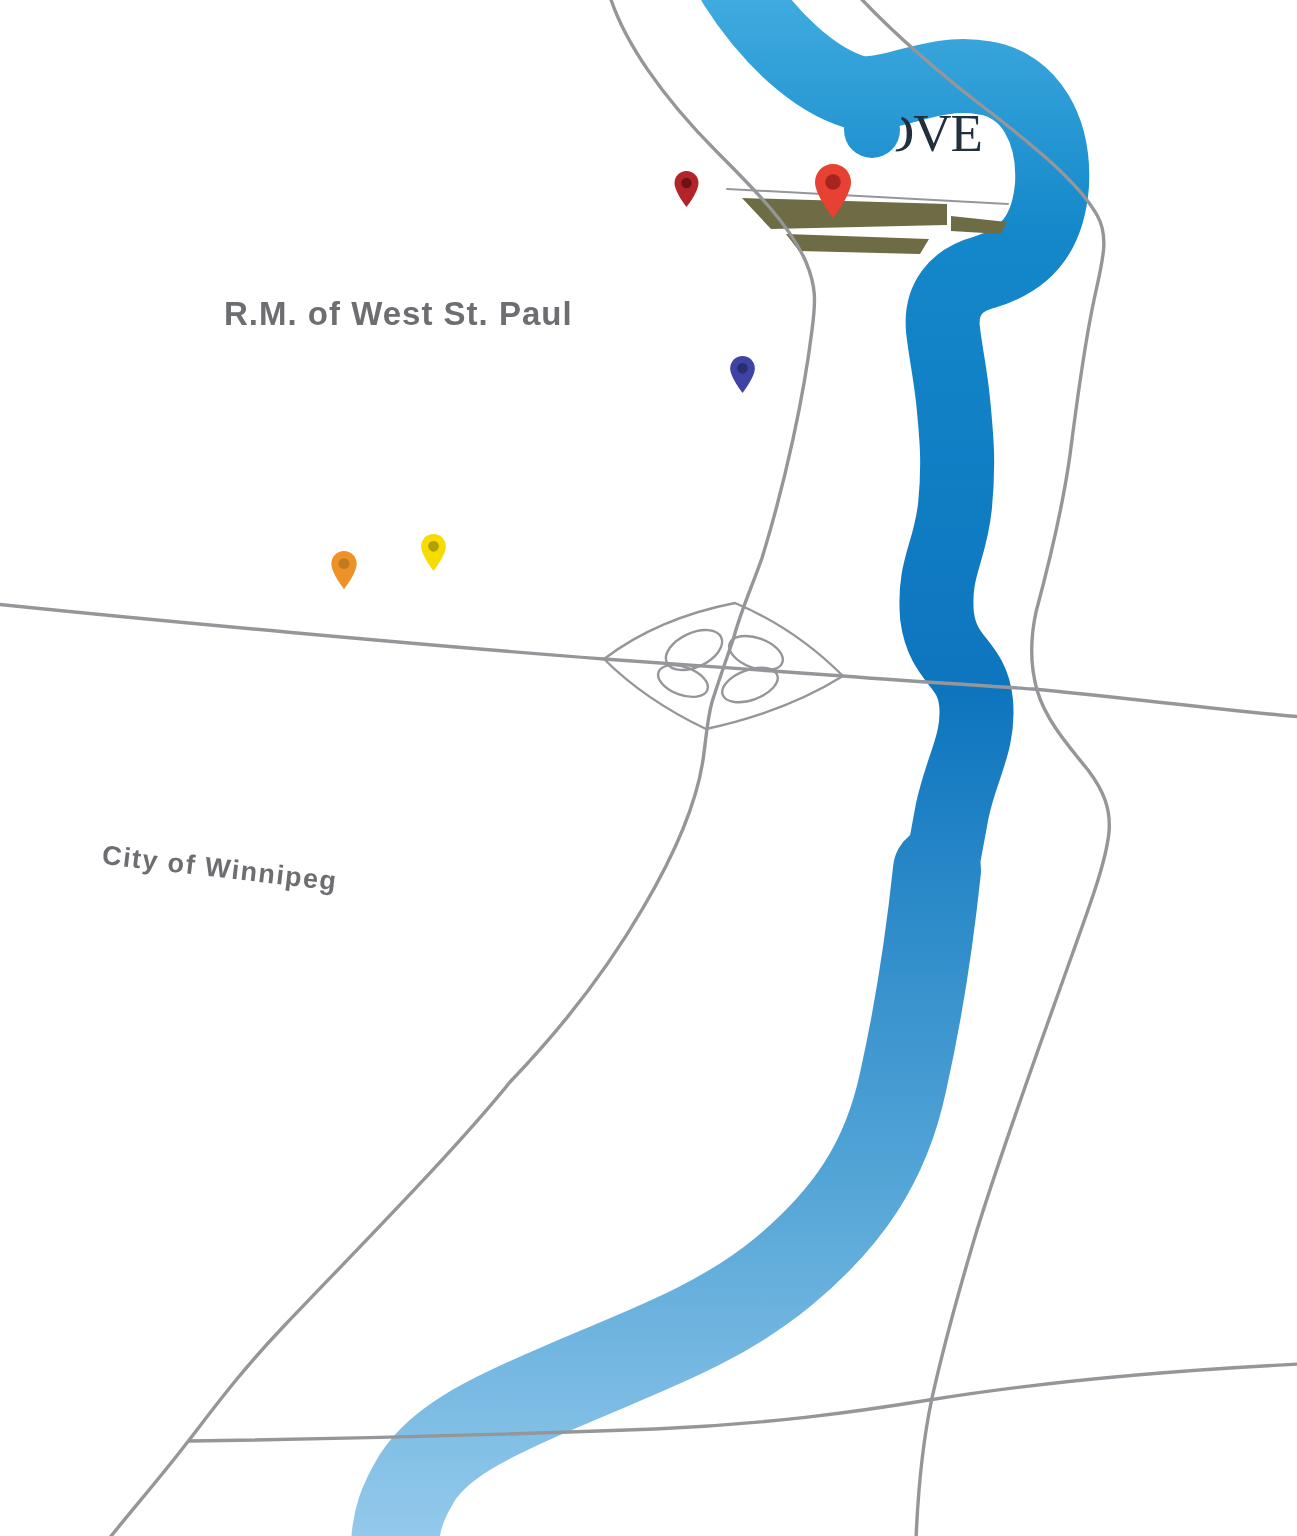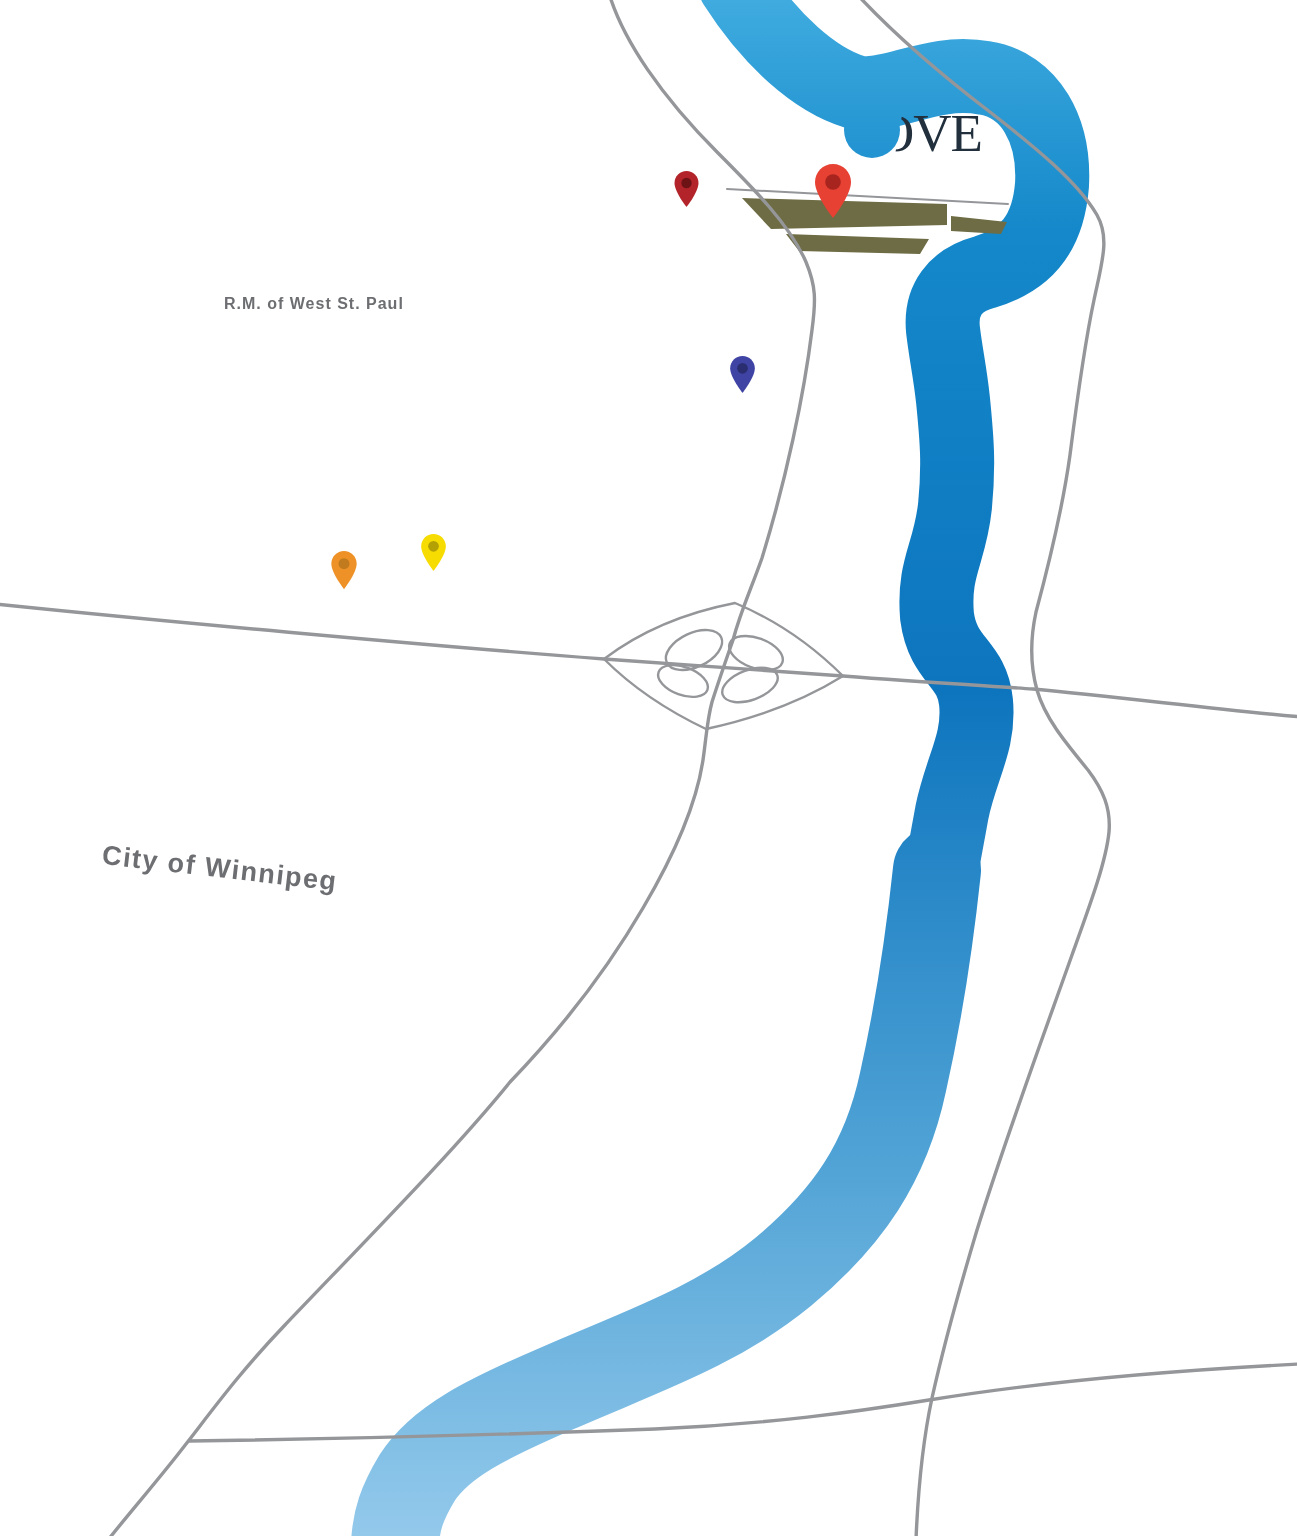--- a/index.html
+++ b/index.html
@@ -12,21 +12,21 @@
     position:absolute;left:876px;top:106px;z-index:3;
     font-family:"Liberation Serif",serif;font-size:53px;line-height:1.05;
     color:#22303e;letter-spacing:-1px;font-weight:500;
     clip-path:polygon(27% -10%, 130% -10%, 130% 120%, 15% 120%);
     pointer-events:none;
   }
   .region-label{
     position:absolute;z-index:3;color:#6d6e71;font-weight:600;
     white-space:nowrap;pointer-events:none;
   }
-  .label-upper{left:224px;top:295px;font-size:16px;letter-spacing:1px;}
+  .label-upper{left:224px;top:295px;font-size:33px;letter-spacing:1px;}
   .label-lower{left:104px;top:840px;font-size:27px;letter-spacing:1.5px;
     transform:rotate(6.5deg);transform-origin:left top;}
   .pin{position:absolute;z-index:4;cursor:pointer;}
   .pin svg{display:block;width:100%;height:100%;}
   .pin-red-large{left:814px;top:164px;width:38px;height:54px;}
   .pin-red-small{left:673px;top:171px;width:27px;height:36px;}
   .pin-blue{left:730px;top:356px;width:25px;height:37px;}
   .pin-orange{left:331px;top:551px;width:26px;height:38px;}
   .pin-yellow{left:421px;top:534px;width:25px;height:37px;}
 </style>

